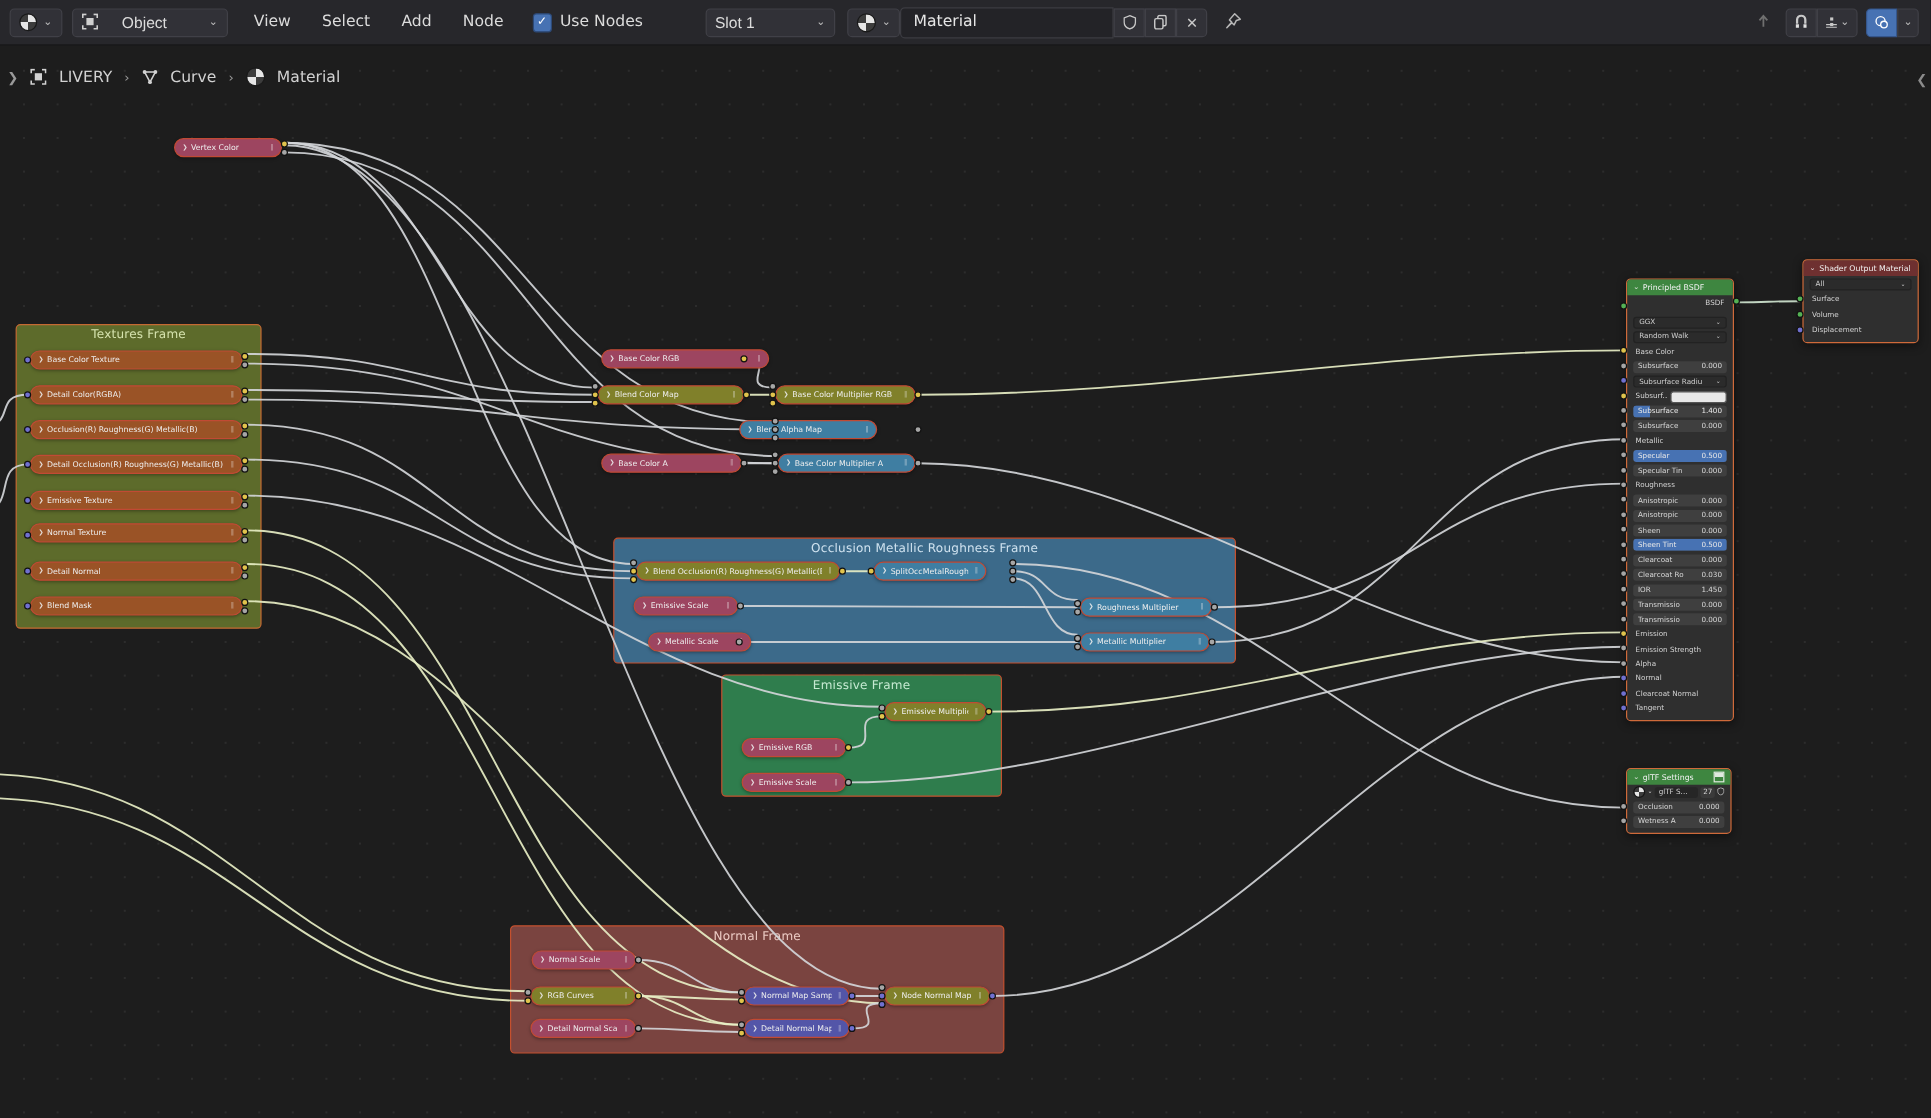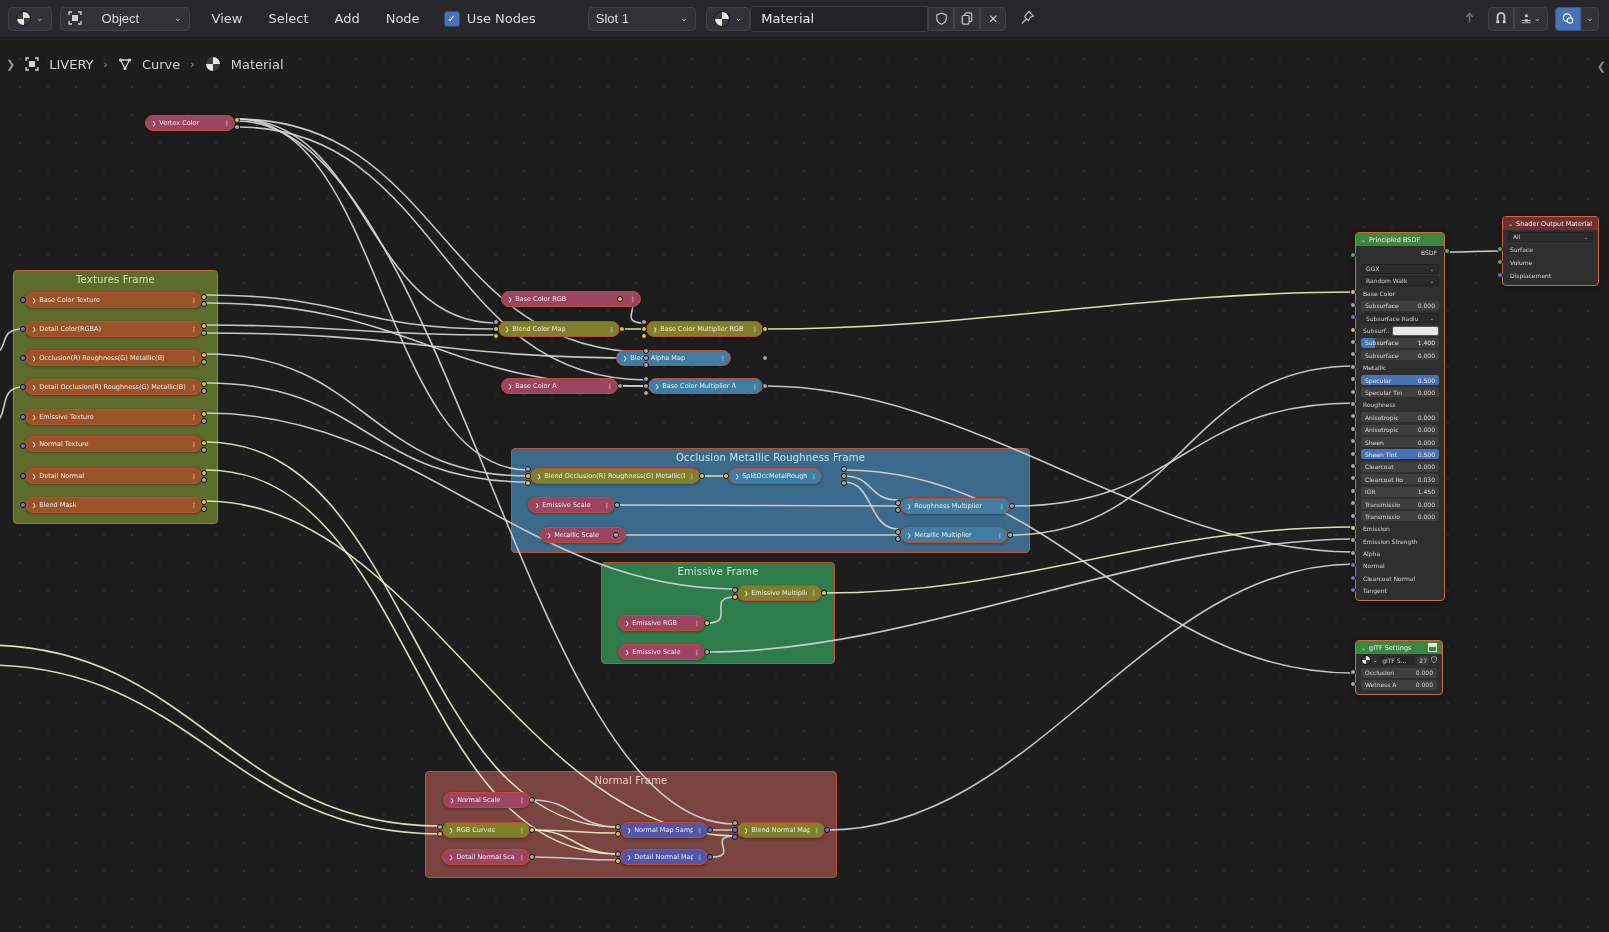--- a/index.html
+++ b/index.html
@@ -466,21 +466,21 @@
         <div class="pill" style="left: 620px; top: 849px; width: 88px; background: rgb(83, 85, 168); border: 1px solid rgb(193, 74, 52);">
           <div class="pchev">❯</div>
           <div class="plabel">Detail Normal Map Samp</div>
           <div class="grip">‖</div>
         </div>
         <div class="socket" style="background: rgb(166, 166, 166); left: 615px; top: 850.5px;"></div>
         <div class="socket" style="background: rgb(224, 195, 76); left: 615px; top: 857.5px;"></div>
         <div class="socket" style="background: rgb(112, 112, 208); left: 707px; top: 854px;"></div>
         <div class="pill" style="left: 737px; top: 822px; width: 88px; background: rgb(128, 128, 42); border: 1px solid rgb(193, 74, 52);">
           <div class="pchev">❯</div>
-          <div class="plabel">Blend Normal Map</div>
+          <div class="plabel">Node Normal Map</div>
           <div class="grip">‖</div>
         </div>
         <div class="socket" style="background: rgb(166, 166, 166); left: 732px; top: 820px;"></div>
         <div class="socket" style="background: rgb(112, 112, 208); left: 732px; top: 827px;"></div>
         <div class="socket" style="background: rgb(112, 112, 208); left: 732px; top: 834px;"></div>
         <div class="socket" style="background: rgb(112, 112, 208); left: 824px; top: 827px;"></div>
         <div class="socket" style="background: rgb(84, 177, 84); left: 1444px; top: 248.2px;"></div>
         <div class="socket" style="background: rgb(84, 177, 84); left: 1350px; top: 252.2px;"></div>
         <div class="socket" style="background: rgb(224, 195, 76); left: 1350px; top: 289.4px;"></div>
         <div class="socket" style="background: rgb(166, 166, 166); left: 1350px; top: 301.8px;"></div>

